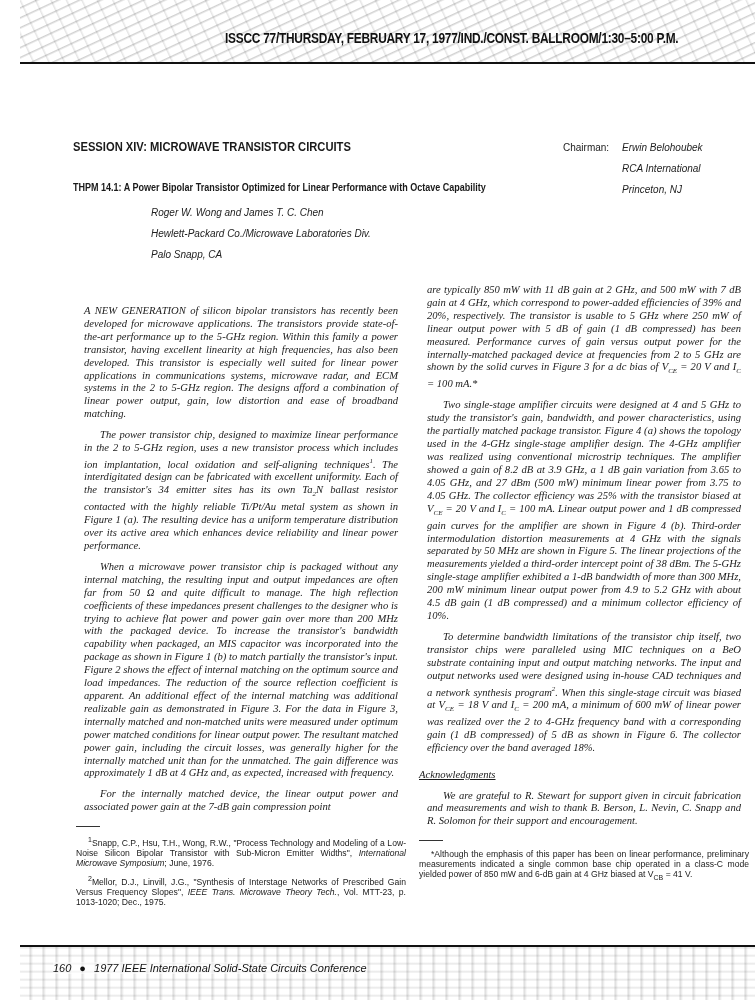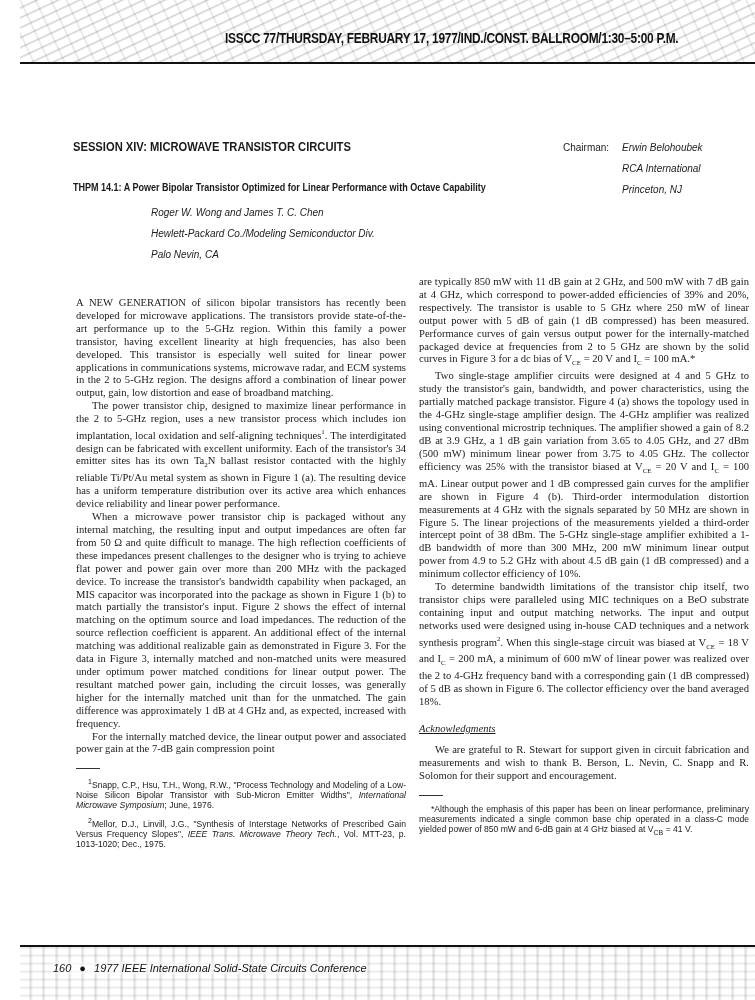--- a/index.html
+++ b/index.html
@@ -41,21 +41,21 @@
     position: absolute; left: 151px;
     font-family: "Liberation Sans", sans-serif; font-style: italic; font-size: 10px; color: #222;
   }
 
   .column {
     position: absolute; top: 0; width: 330px;
     font-family: "Liberation Serif", serif; font-size: 10.6px; line-height: 12.9px; color: #1a1a1a;
   }
   .col-left { left: 76px; }
   .col-right { left: 419px; }
-  .para { margin: 0; text-align: justify; }
+  .para { margin: 8px; text-align: justify; font-style: italic; }
   .para.indent { text-indent: 16px; }
   .ack-heading { font-style: italic; margin: 14px 0 8px 0; text-decoration: underline; }
   .fn-rule { width: 24px; border-top: 1px solid #333; margin: 12px 0 8px 0; }
   .footnote {
     font-family: Liberation Sans, sans-serif; font-size: 8.6px; line-height: 10px;
     text-align: justify; margin: 0 0 6px 0; text-indent: 12px;
   }
   sub { font-size: 7px; }
   sup { font-size: 7px; }
 
@@ -80,22 +80,22 @@
 <div class="header-text">ISSCC 77/THURSDAY, FEBRUARY 17, 1977/IND./CONST. BALLROOM/1:30–5:00 P.M.</div>
 
 <div class="session-title">SESSION XIV:  MICROWAVE TRANSISTOR CIRCUITS</div>
 <div class="chairman-label">Chairman:</div>
 <div class="chair-line" style="top:142px">Erwin Belohoubek</div>
 <div class="chair-line" style="top:163px">RCA International</div>
 <div class="chair-line" style="top:184px">Princeton, NJ</div>
 
 <div class="paper-id-title">THPM 14.1:  A Power Bipolar Transistor Optimized for Linear Performance with Octave Capability</div>
 <div class="author-line" style="top:207px">Roger W. Wong and James T. C. Chen</div>
-<div class="author-line" style="top:228px">Hewlett-Packard Co./Modeling Semiconductor Div.</div>
-<div class="author-line" style="top:249px">Palo Nevin, CA</div>
+<div class="author-line" style="top:228px">Hewlett-Packard Co./Microwave Laboratories Div.</div>
+<div class="author-line" style="top:249px">Palo Snapp, CA</div>
 
 <div class="column col-left" style="top:297px">
   <p class="para">A NEW GENERATION of silicon bipolar transistors has recently been developed for microwave applications. The transistors provide state-of-the-art performance up to the 5-GHz region. Within this family a power transistor, having excellent linearity at high frequencies, has also been developed. This transistor is especially well suited for linear power applications in communications systems, microwave radar, and ECM systems in the 2 to 5-GHz region. The designs afford a combination of linear power output, gain, low distortion and ease of broadband matching.</p>
   <p class="para indent"><span>The power transistor chip, designed to maximize linear performance in the 2 to 5-GHz region, uses a new transistor process which includes ion implantation, local oxidation and self-aligning techniques</span><sup>1</sup><span>. The interdigitated design can be fabricated with excellent uniformity. Each of the transistor's 34 emitter sites has its own Ta</span><sub>2</sub><span>N ballast resistor contacted with the highly reliable Ti/Pt/Au metal system as shown in Figure 1 (a). The resulting device has a uniform temperature distribution over its active area which enhances device reliability and linear power performance.</span></p>
   <p class="para indent">When a microwave power transistor chip is packaged without any internal matching, the resulting input and output impedances are often far from 50 Ω and quite difficult to manage. The high reflection coefficients of these impedances present challenges to the designer who is trying to achieve flat power and power gain over more than 200 MHz with the packaged device. To increase the transistor's bandwidth capability when packaged, an MIS capacitor was incorporated into the package as shown in Figure 1 (b) to match partially the transistor's input. Figure 2 shows the effect of internal matching on the optimum source and load impedances. The reduction of the source reflection coefficient is apparent. An additional effect of the internal matching was additional realizable gain as demonstrated in Figure 3. For the data in Figure 3, internally matched and non-matched units were measured under optimum power matched conditions for linear output power. The resultant matched power gain, including the circuit losses, was generally higher for the internally matched unit than for the unmatched. The gain difference was approximately 1 dB at 4 GHz and, as expected, increased with frequency.</p>
   <p class="para indent">For the internally matched device, the linear output power and associated power gain at the 7-dB gain compression point</p>
   <div class="fn-rule"></div>
   <p class="footnote"><sup>1</sup><span>Snapp, C.P., Hsu, T.H., Wong, R.W., "Process Technology and Modeling of a Low-Noise Silicon Bipolar Transistor with Sub-Micron Emitter Widths", </span><i>International Microwave Symposium</i><span>; June, 1976.</span></p>
   <p class="footnote"><sup>2</sup><span>Mellor, D.J., Linvill, J.G., "Synthesis of Interstage Networks of Prescribed Gain Versus Frequency Slopes", </span><i>IEEE Trans. Microwave Theory Tech.</i><span>, Vol. MTT-23, p. 1013-1020; Dec., 1975.</span></p>
 </div>

